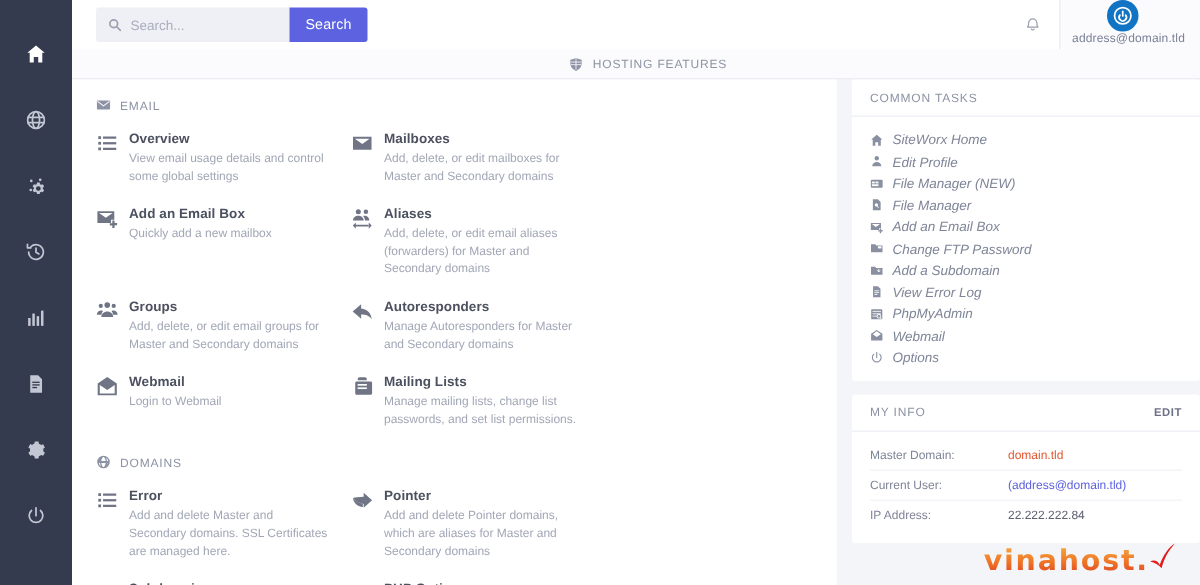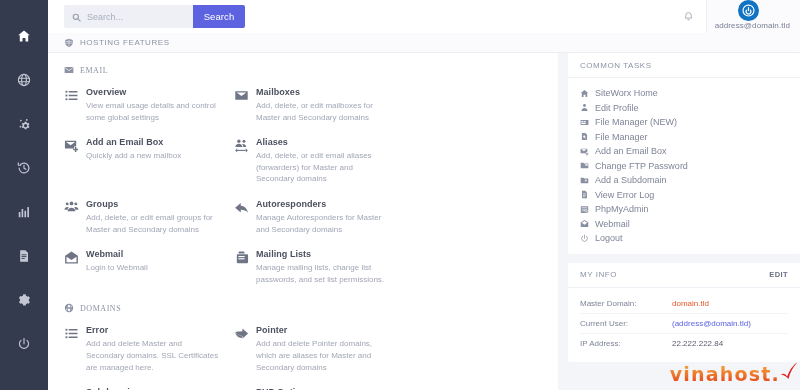--- a/index.html
+++ b/index.html
@@ -91,20 +91,21 @@
   }
   .avatar svg { width: 13px; height: 13px; }
   .user-email { font-size: 8px; color: #7a8096; letter-spacing: .1px; }
 
   
   .hf-strip {
     height: 20px; background: #fbfbfd;
     border-bottom: 1px solid #eceef4;
     display: flex; align-items: center;
     padding-left: 16px;
+    justify-content: center;
   }
   .hf-strip .ico { color: #8d93a5; margin-right: 6px; display: flex; }
   .hf-strip .ico svg { width: 10px; height: 10px; }
   .hf-title {
     font-size: 8px; color: #8d93a5;
     letter-spacing: .55px; text-transform: uppercase;
   }
 
   
   .content {
@@ -125,21 +126,21 @@
 
   
   .section-head {
     display: flex; align-items: center;
     margin-bottom: 12px;
   }
   .section-head .ico { color: #8d93a5; margin-right: 6px; display: flex; }
   .section-head .ico svg { width: 10px; height: 10px; }
   .section-head .lbl {
     font-size: 8px; color: #8d93a5;
-    letter-spacing: .55px; text-transform: uppercase; font-family: Liberation Serif, serif;
+    letter-spacing: .55px; text-transform: uppercase;
   }
 
   .grid { display: flex; flex-wrap: wrap; }
   .cell { width: 170px; display: flex; margin-bottom: 14px; padding-right: 12px; }
   .cell-ico {
     flex: 0 0 22px; width: 22px;
     color: #6f7585; padding-top: 1px;
   }
   .cell-ico svg { width: 15px; height: 15px; display: block; }
   .cell-txt { flex: 1; min-width: 0; }
@@ -172,36 +173,36 @@
     letter-spacing: .4px; cursor: pointer;
   }
   .task-list { padding: 8px 0 8px 0; }
   .task {
     display: flex; align-items: center;
     height: 14.5px; padding: 0 12px;
     color: #8a90a1;
   }
   .task .ico { flex: 0 0 15px; display: flex; align-items: center; color: #8a90a1; }
   .task .ico svg { width: 9px; height: 9px; display: block; }
-  .task .lbl { font-size: 9px; color: #7f8598; }
+  .task .lbl { font-size: 9px; color: #7f8598; font-style: italic; }
 
   .info-rows { padding: 6px 12px 8px 12px; }
   .info-row {
     display: flex; align-items: center;
     height: 20px; border-bottom: 1px solid #f3f4f8;
   }
   .info-row:last-child { border-bottom: 0; }
   .info-k { width: 92px; font-size: 8px; color: #7f8598; }
   .info-v { font-size: 8px; color: #5b6072; }
   .info-v.link { color: #e4572e; }
   .info-v.link2 { color: #5c62e0; }
 
   
   .logo {
-    position: absolute; right: 0; bottom: 6px;
+    position: absolute; right: 14px; bottom: 6px;
     display: flex; align-items: flex-end;
     height: 26px;
   }
   .logo-text {
     font-family: "DejaVu Sans", sans-serif;
     font-size: 19px; font-weight: bold;
     letter-spacing: 1.2px;
     background: linear-gradient(180deg,#f4a23a 0%, #ef7b2a 45%, #e0411f 100%);
     -webkit-background-clip: text; background-clip: text;
     color: transparent;
@@ -623,21 +624,21 @@
                 </span>
                 <span class="lbl">Webmail</span>
               </div>
               <div class="task">
                 <span class="ico">
                   <svg viewBox="0 0 16 16" fill="none" stroke="currentColor" stroke-width="1.3" stroke-linecap="round" stroke-linejoin="round">
                     <path d="M8 1.8v6"></path>
                     <path d="M4.6 3.8a5.2 5.2 0 1 0 6.8 0"></path>
                   </svg>
                 </span>
-                <span class="lbl">Logout</span>
+                <span class="lbl">Options</span>
               </div>
             </div>
         </div>
 
         <div class="card">
           <div class="card-head">
             <span class="lbl">MY INFO</span>
             <span class="edit">EDIT</span>
           </div>
           <div class="info-rows" id="info-rows">

